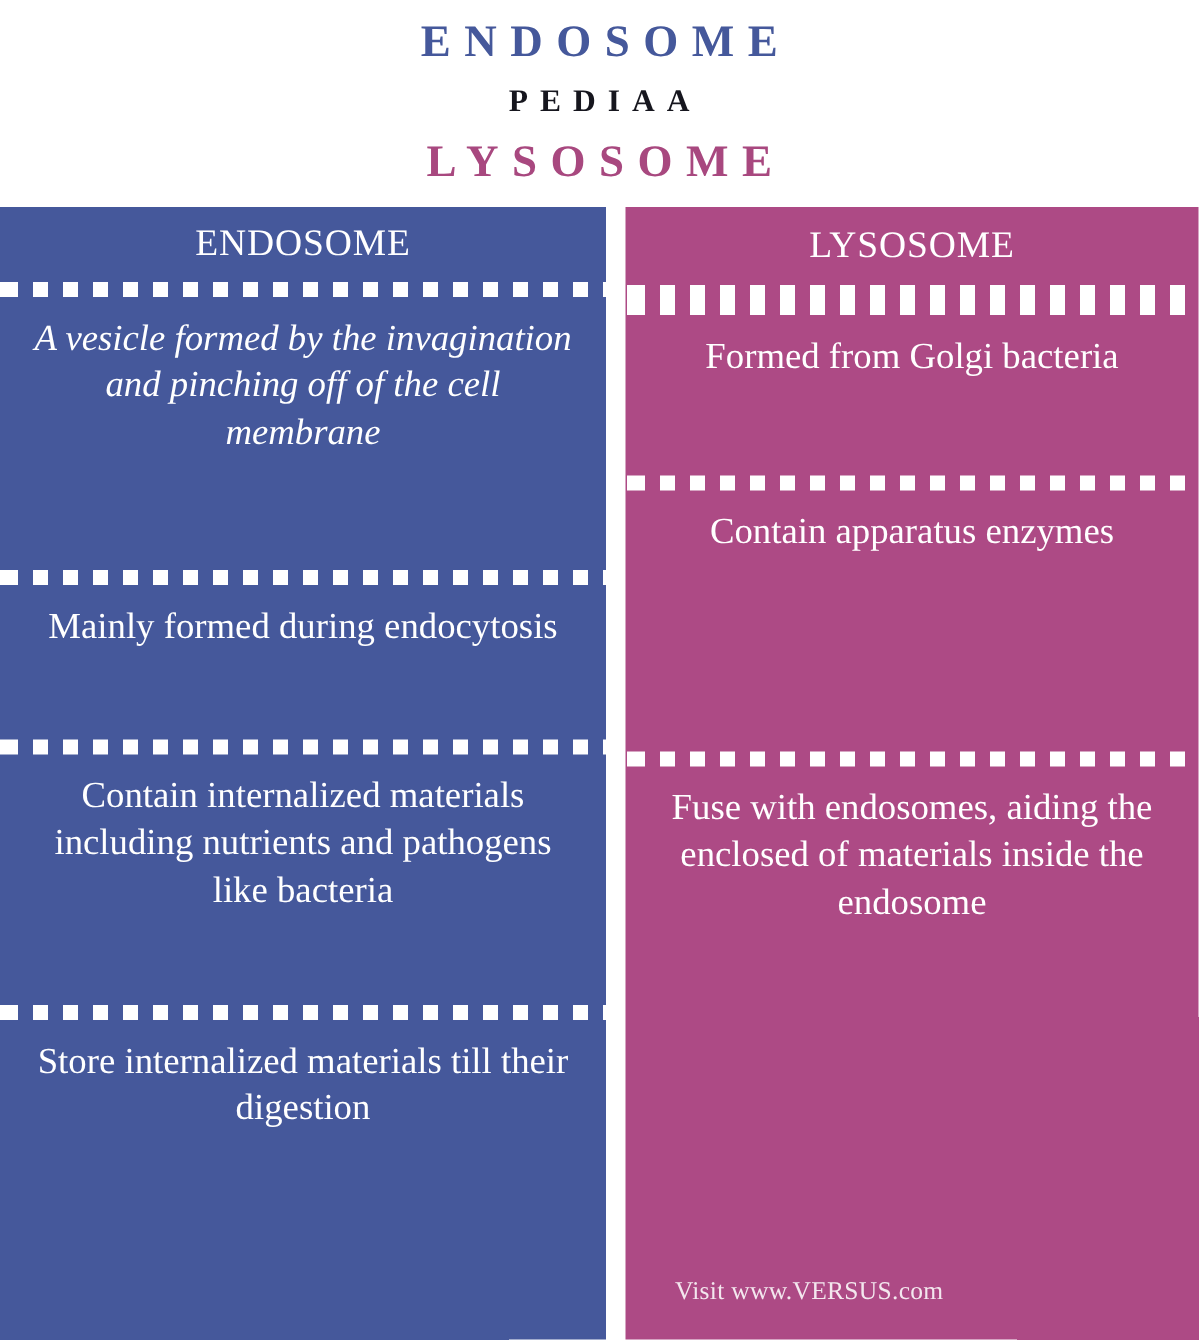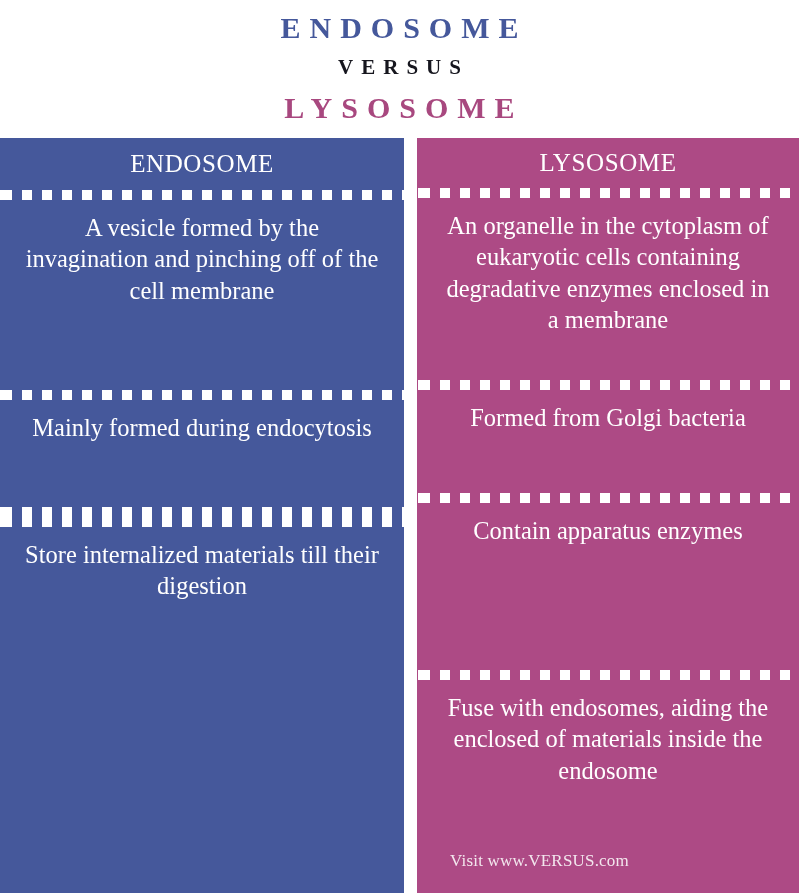--- a/index.html
+++ b/index.html
@@ -123,21 +123,21 @@
   }
   .cell-text {
     display: block;
     padding: 0 22px;
   }
   .cell-body .cell-text {
     padding-top: 12px;
   }
 
   
-  .row-h1 { height: 190px; }
+  .row-h1 { height: 190px; font-style: italic; }
   .row-h2 { height: 107px; }
   .row-h3 { height: 174px; }
   .row-h4 { height: 222px; }
 
   
   .dash-sep {
     height: 10px;
     width: 100%;
     flex: 0 0 10px;
     background-image: repeating-linear-gradient(
@@ -162,21 +162,21 @@
     white-space: nowrap;
   }
 </style>
 </head>
 <body>
 
 <div class="page">
 
   <div class="title-block">
     <div class="title-line title-main">ENDOSOME</div>
-    <div class="title-line title-versus">VERSUS</div>
+    <div class="title-line title-versus">PEDIAA</div>
     <div class="title-line title-sub">LYSOSOME</div>
   </div>
 
   <div class="table">
 
     <div class="column col-left">
 
       <div class="cell cell-head">
         <span class="cell-text">ENDOSOME</span>
       </div>
@@ -185,40 +185,40 @@
       <div class="cell cell-body row-h1">
         <span class="cell-text">A vesicle formed by the invagination and pinching off of the cell membrane</span>
       </div>
       <div class="dash-sep"></div>
 
       <div class="cell cell-body row-h2">
         <span class="cell-text">Mainly formed during endocytosis</span>
       </div>
       <div class="dash-sep"></div>
 
+      <div class="cell cell-body row-h3">
+        <span class="cell-text">Contain internalized materials including nutrients and pathogens like bacteria</span>
+      </div>
       <div class="dash-sep"></div>
 
       <div class="cell cell-body row-h4">
         <span class="cell-text">Store internalized materials till their digestion</span>
       </div>
 
     </div>
 
     <div class="col-gap"></div>
 
     <div class="column col-right">
 
       <div class="cell cell-head">
         <span class="cell-text">LYSOSOME</span>
       </div>
       <div class="dash-sep"></div>
 
-      <div class="cell cell-body row-h1">
-        <span class="cell-text">An organelle in the cytoplasm of eukaryotic cells containing degradative enzymes enclosed in a membrane</span>
-      </div>
       <div class="dash-sep"></div>
 
       <div class="cell cell-body row-h2">
         <span class="cell-text">Formed from Golgi bacteria</span>
       </div>
       <div class="dash-sep"></div>
 
       <div class="cell cell-body row-h3">
         <span class="cell-text">Contain apparatus enzymes</span>
       </div>

